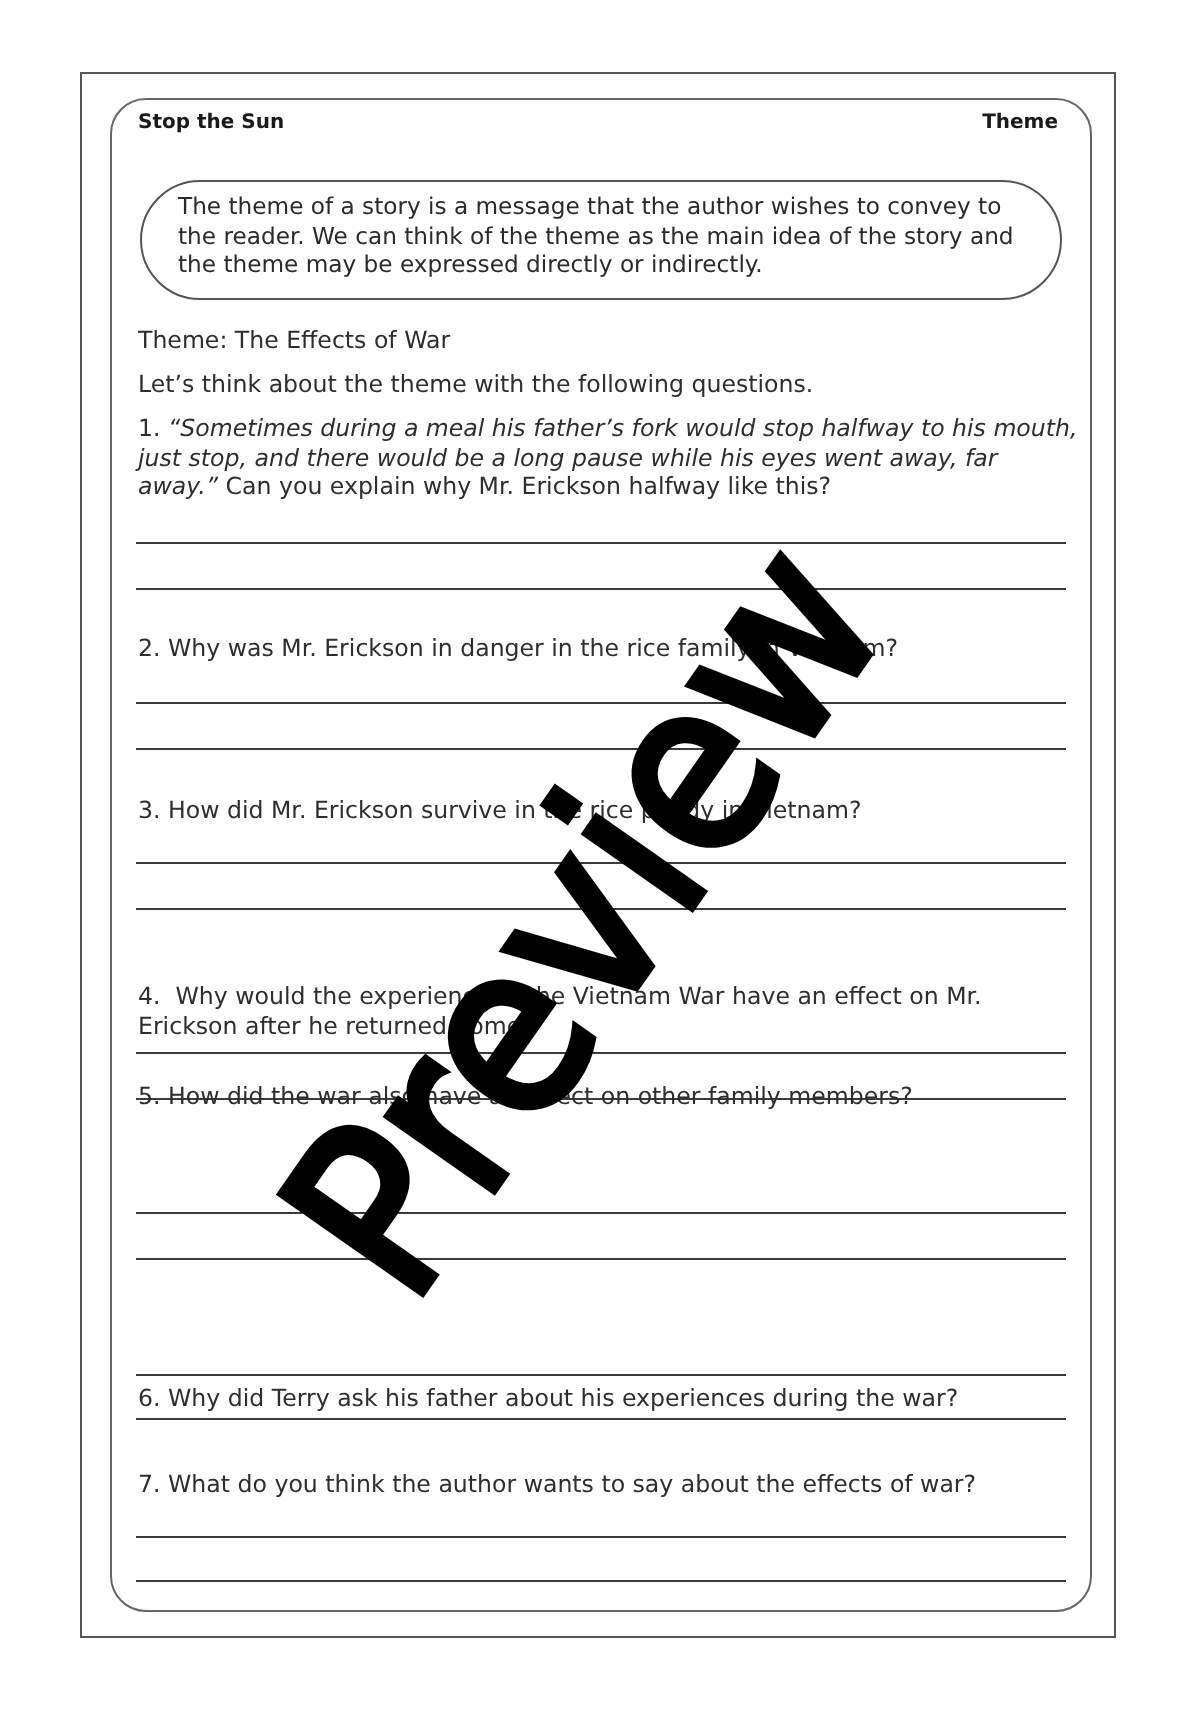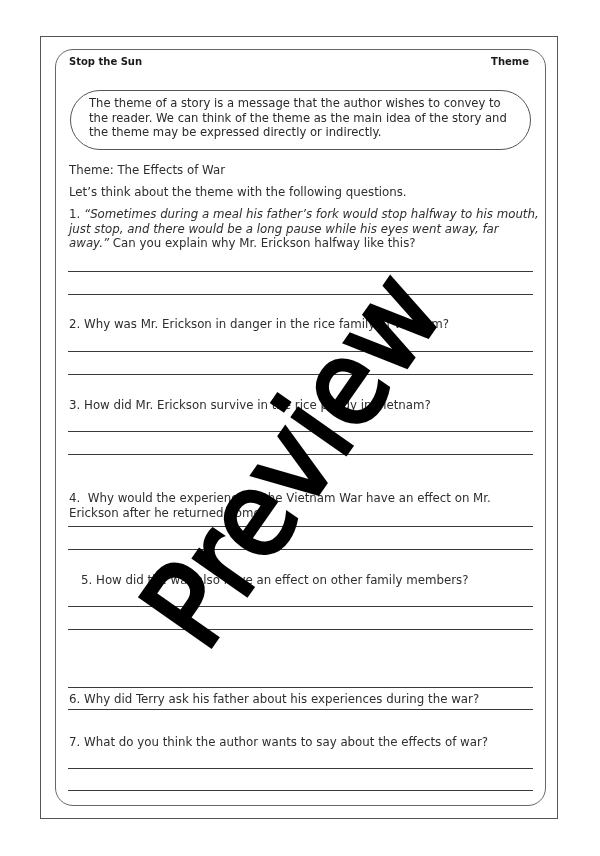--- a/index.html
+++ b/index.html
@@ -121,21 +121,21 @@
 <div class="answer-line" style="top:431px;"></div>
 <div class="answer-line" style="top:454px;"></div>
 
 <div class="text-line" style="top:479px; width:472px;margin-top:12px;">
   <span>4.</span>&nbsp;
   <span>Why would the experience in the Vietnam War have an effect on Mr. Erickson after he returned home?</span>
 </div>
 <div class="answer-line" style="top:526px;"></div>
 <div class="answer-line" style="top:549px;"></div>
 
-<div class="text-line" style="top:573px;margin-left:12px;">
+<div class="text-line" style="top:541px;">
   <span>5.</span>
   <span>How did the war also have an effect on other family members?</span>
 </div>
 <div class="answer-line" style="top:606px;"></div>
 <div class="answer-line" style="top:629px;"></div>
 
 <div class="text-line" style="top:692px;">
   <span>6.</span>
   <span>Why did Terry ask his father about his experiences during the war?</span>
 </div>

